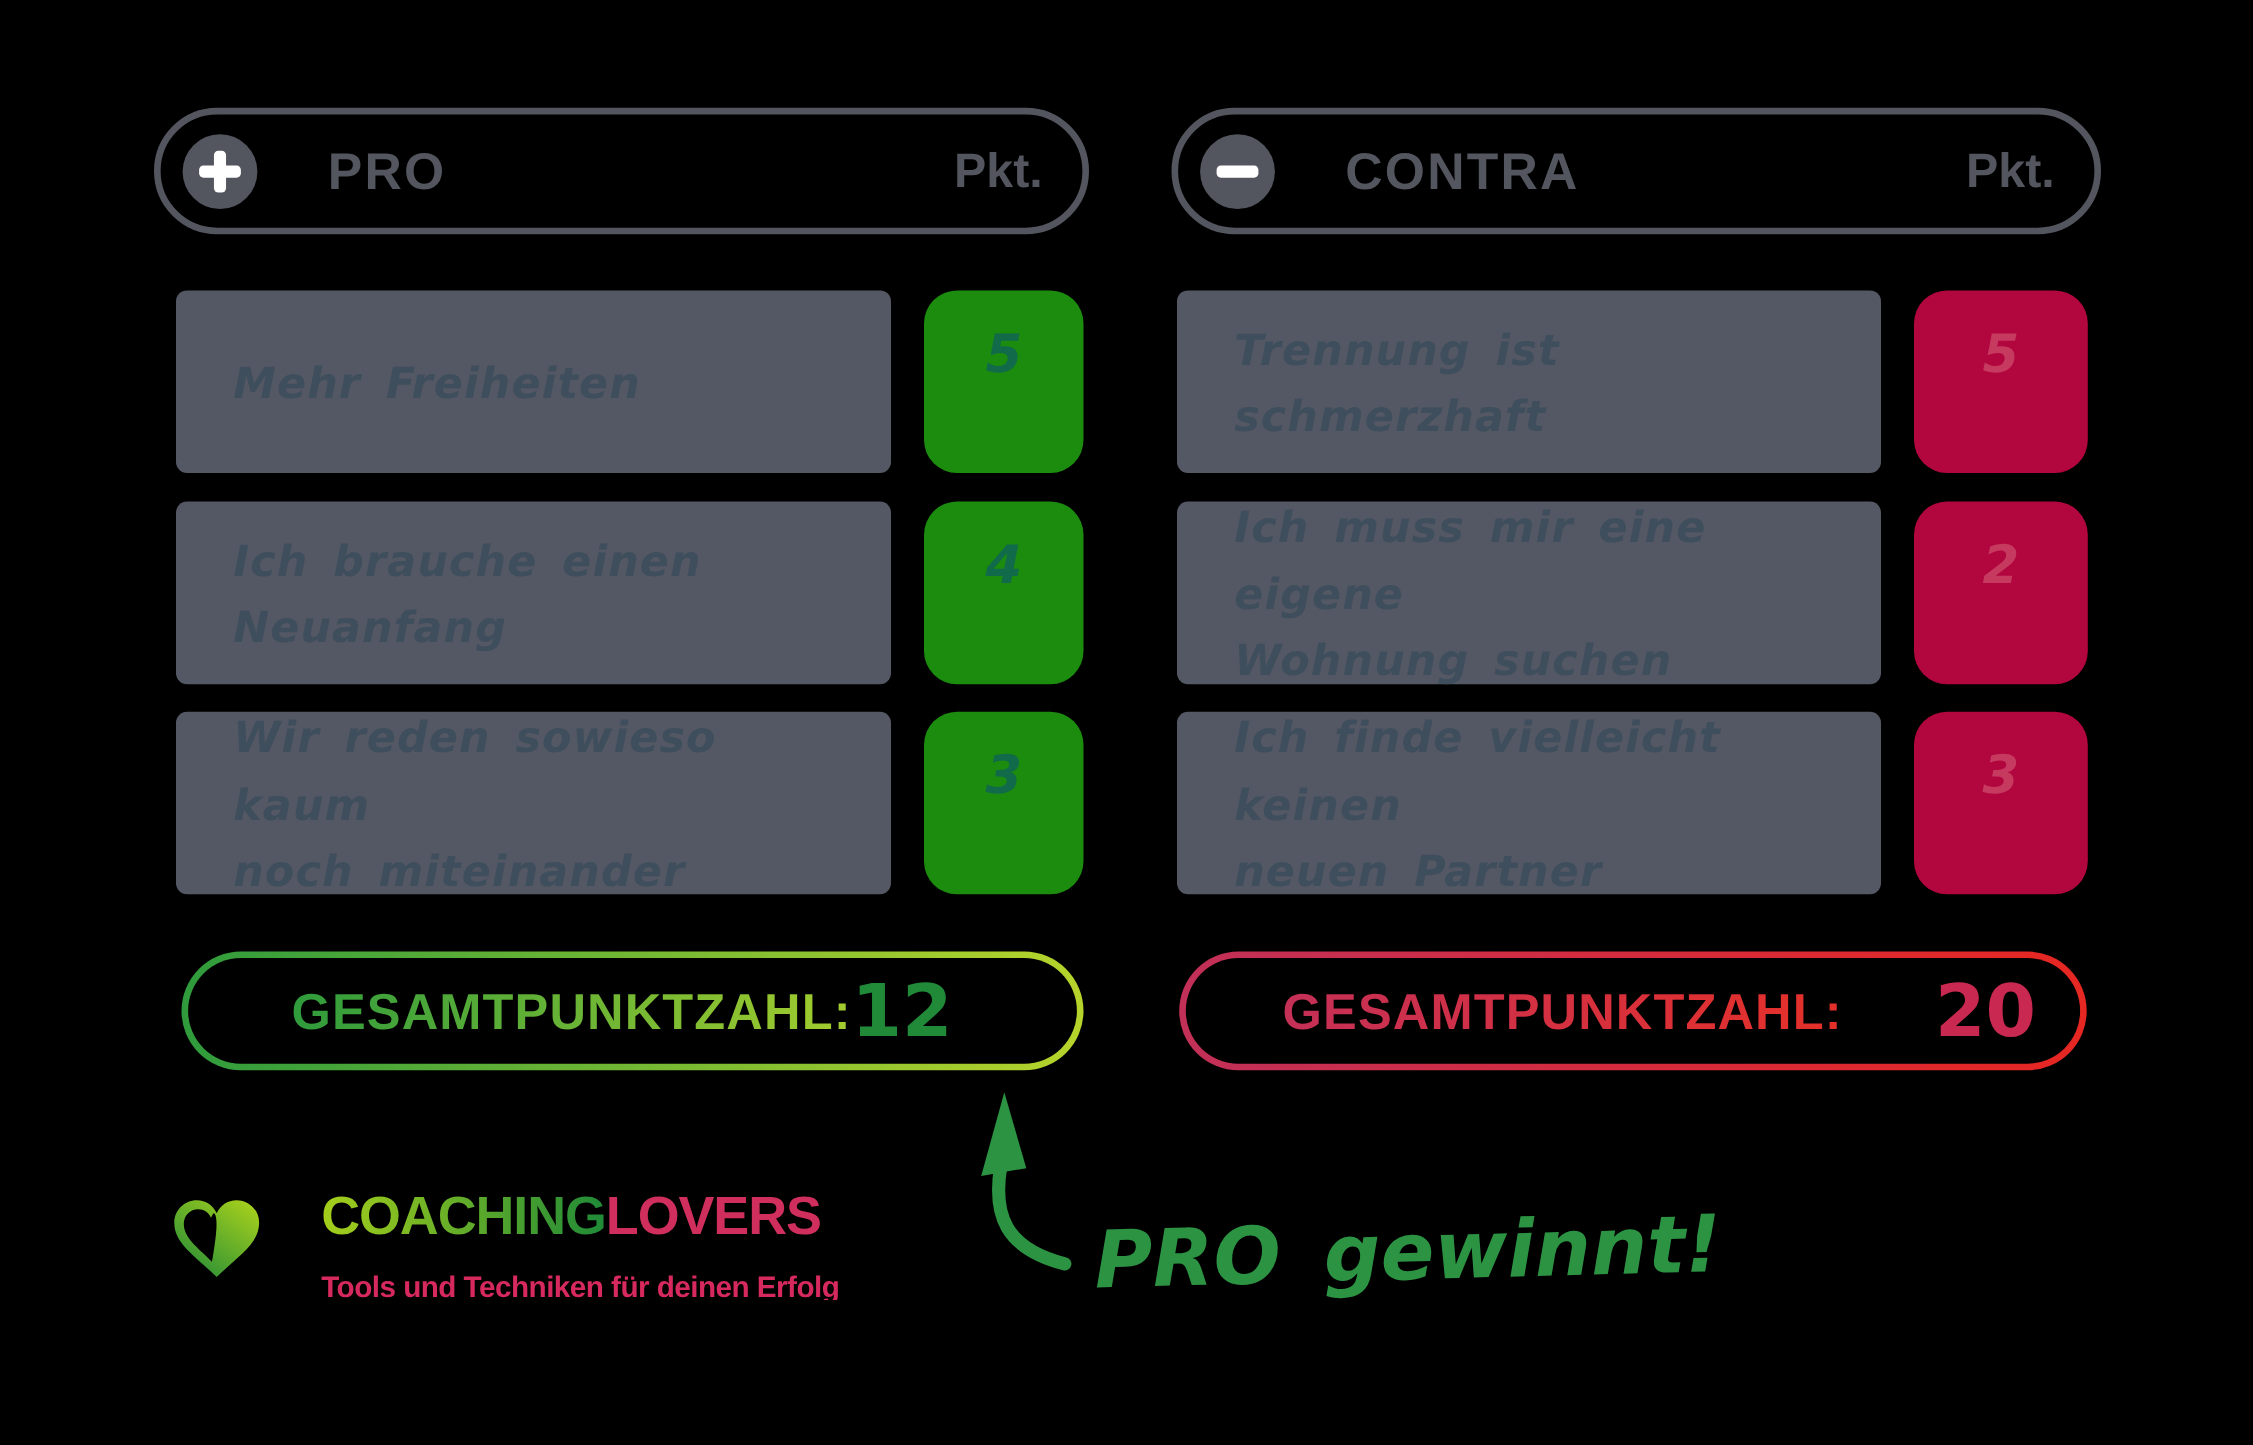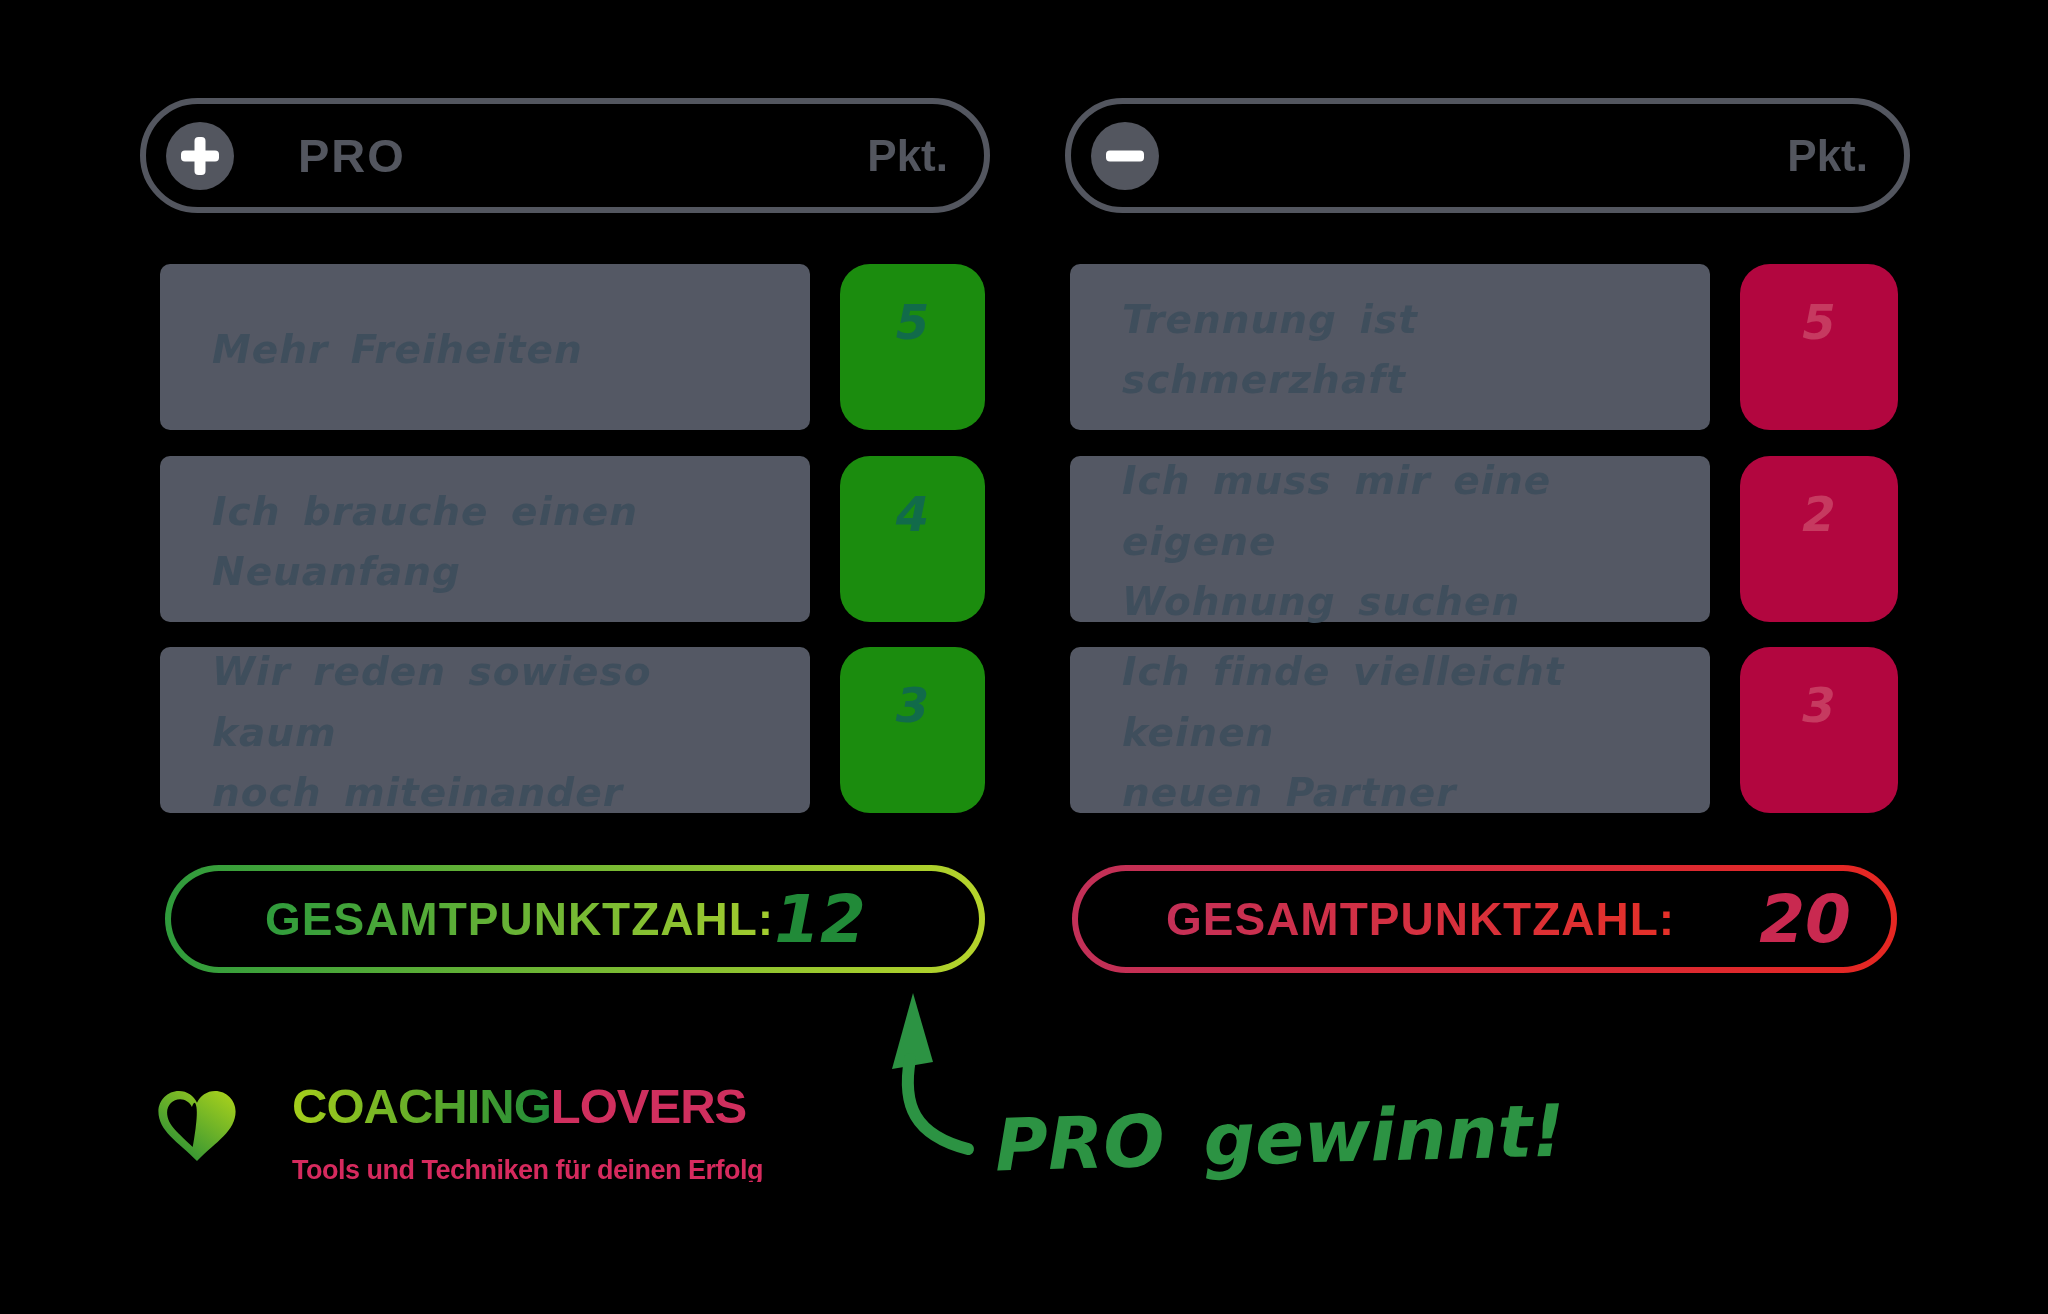--- a/index.html
+++ b/index.html
@@ -67,21 +67,21 @@
     font-size:46px;font-weight:700;letter-spacing:1px;
     -webkit-background-clip:text;background-clip:text;color:transparent;
   }
   .total-pill.pro .total-label{
     margin-left:94px;background-image:linear-gradient(90deg,#2f9b3c,#a3cc2e);
   }
   .total-pill.contra .total-label{
     margin-left:88px;background-image:linear-gradient(90deg,#c53057,#e53028);
   }
   .total-value{
-    margin-left:auto;font-family:"DejaVu Sans",sans-serif;font-style:italic;
+    margin-left:auto;font-family:"DejaVu Sans",sans-serif;
     font-weight:700;font-size:66px;
   }
   .total-pill.pro .total-value{color:#218a38;margin-right:140px;}
   .total-pill.contra .total-value{color:#c92950;margin-right:40px;}
   
   .logo{position:absolute;left:156px;top:1078px;display:flex;gap:40px;}
   .logo-heart{width:82px;height:96px;}
   .logo-textblock{margin-left:14px;padding-top:4px;}
   .brand{font-size:49px;font-weight:700;letter-spacing:-1px;line-height:1;}
   .brand .green{
@@ -111,20 +111,21 @@
       <div class="bar-v"></div>
     </div>
     <div class="header-title">PRO</div>
     <div class="header-pkt">Pkt.</div>
   </div>
 
   <div class="header-pill contra">
     <div class="sign-circle">
       <div class="bar-h"></div>
     </div>
+    <div class="header-title">CONTRA</div>
     <div class="header-pkt">Pkt.</div>
   </div>
 
   <div class="col-pro">
     <div class="row-box r0">
       <div class="row-text">Mehr Freiheiten</div>
     </div>
     <div class="badge green r0">5</div>
 
     <div class="row-box r1">

